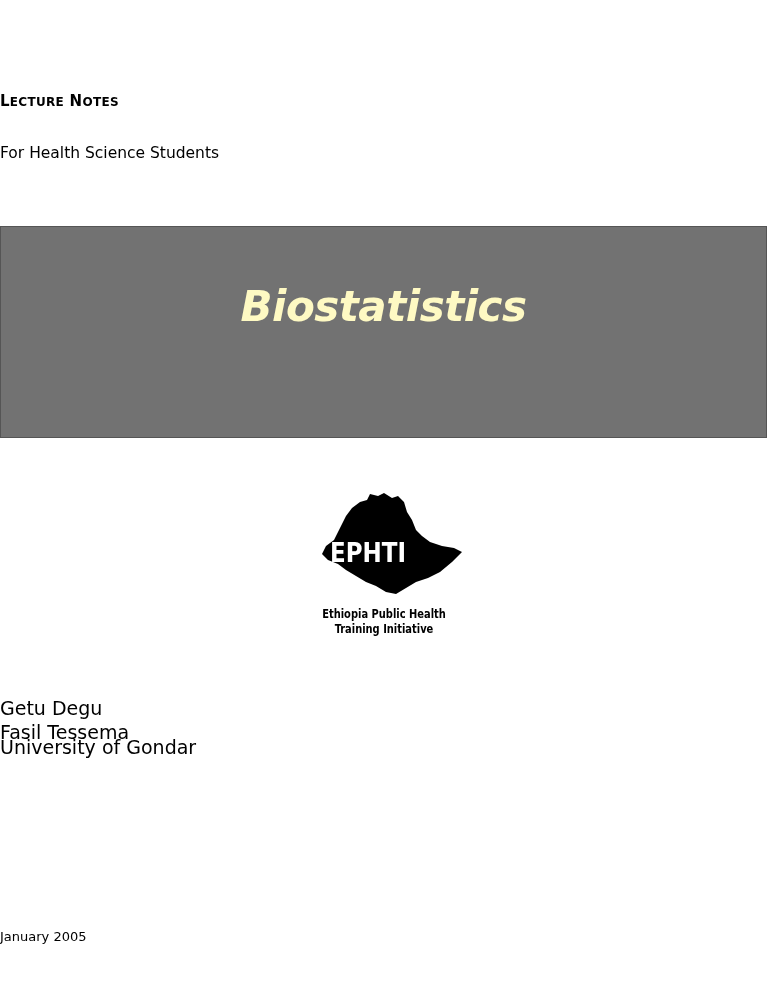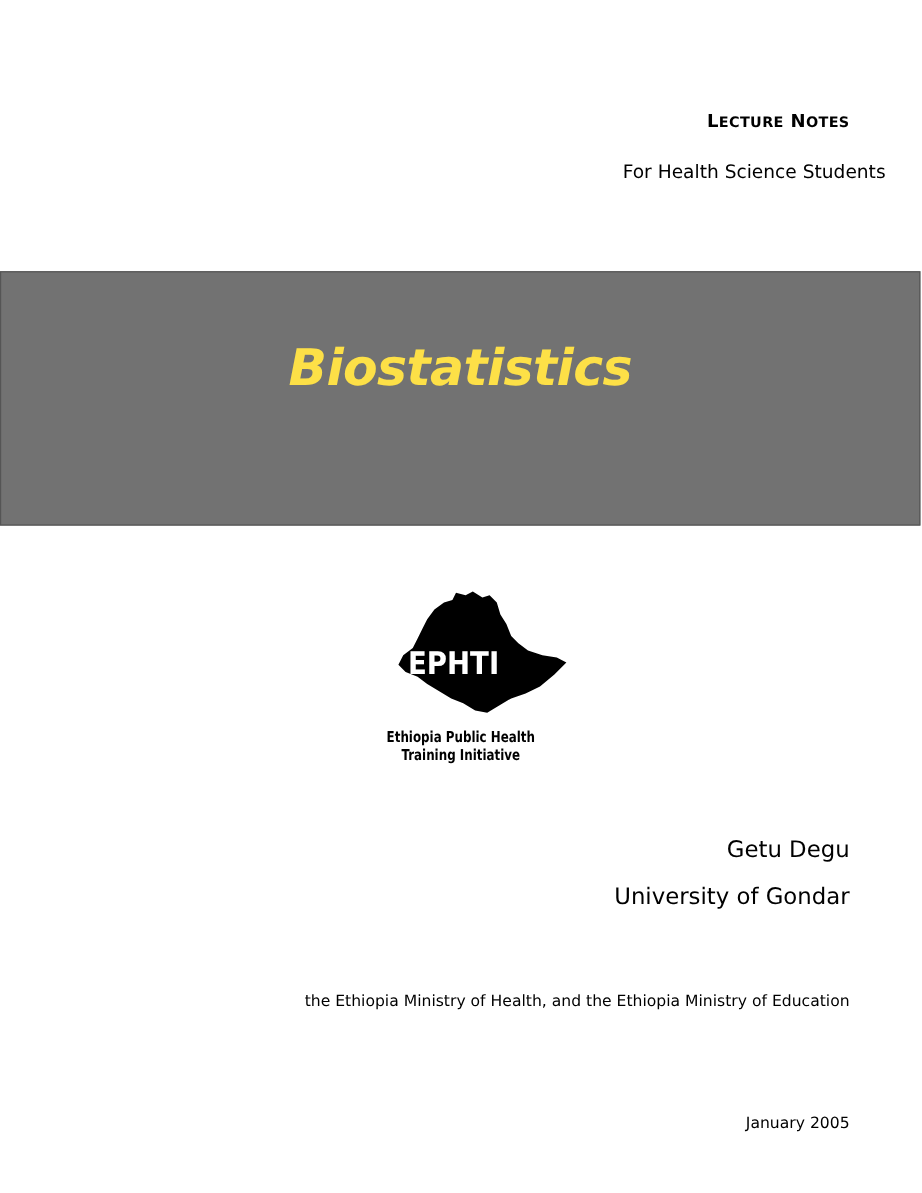--- a/index.html
+++ b/index.html
@@ -1,34 +1,34 @@
 <!DOCTYPE html>
 <html><head>
 <meta charset="utf-8">
 <style>
   html, body { margin: 0; padding: 0; }
   body {
     width: 768px; height: 994px; background: #ffffff; position: relative; overflow: hidden;
     font-family: "DejaVu Sans", sans-serif; color: #000;
   }
-  .abs { position: absolute; left: 0; width: 708px; text-align: right; }
+  .abs { position: absolute; left: 0; width: 708px; text-align: left; }
   .series-title { top: 92px; font-weight: bold; font-size: 15px; letter-spacing: 0.3px; }
   .series-title .cap { font-size: 15px; }
   .series-title .sc { font-size: 12px; }
-  .subtitle { top: 134px; font-size: 15.5px; padding-left: 30px; }
+  .subtitle { top: 144px; font-size: 15.5px; }
   .banner {
     position: absolute; left: 0; top: 226px; width: 767px; height: 212px;
     background: #727272; border: 1px solid #555; box-sizing: border-box;
   }
   .banner-title {
     position: absolute; left: 0; width: 100%; top: 55px; text-align: center;
-    color: #fde047; font-style: italic; font-weight: bold; font-size: 42px;
+    color: #fef9c3; font-style: italic; font-weight: bold; font-size: 42px;
     font-family: "DejaVu Sans", sans-serif; letter-spacing: -0.5px;
   }
-  .logo { position: absolute; left: 322px; top: 490px; width: 160px; height: 150px; }
+  .logo { position: absolute; left: 312px; top: 490px; width: 160px; height: 150px; }
   .logo-text {
     position: absolute; left: 0; width: 768px; text-align: center;
     font-family: "DejaVu Sans Condensed", "DejaVu Sans", sans-serif; font-weight: bold;
     font-size: 12.5px; line-height: 15px; transform: scaleX(0.88);
   }
   .authors { top: 696px; font-size: 19px; line-height: 24px; }
   .institution { top: 736px; font-size: 19px; }
   .collab { top: 826px; font-size: 13px; line-height: 17px; }
   .date { top: 929px; font-size: 13px; }
 </style>
@@ -50,21 +50,21 @@
   <svg width="160" height="110" viewBox="0 0 160 110">
     <path d="M40,18 L48,12 L55,10 L58,4 L66,6 L72,3 L80,8 L86,6 L92,12 L95,22 L100,30 L104,40 L110,46 L118,52 L130,56 L142,58 L150,62 L140,72 L128,82 L116,88 L104,92 L94,98 L84,104 L74,102 L64,96 L54,92 L44,86 L34,80 L26,74 L16,70 L10,64 L14,56 L22,50 L26,42 L30,34 L34,26 Z" fill="#000"></path>
     <text x="56" y="72" text-anchor="middle" fill="#fff" font-family="DejaVu Sans, sans-serif" font-weight="bold" font-size="26" transform="scale(1,1)" textLength="76" lengthAdjust="spacingAndGlyphs">EPHTI</text>
   </svg>
 </div>
 <div class="logo-text" style="top:606px;">Ethiopia Public Health</div>
 <div class="logo-text" style="top:621px;">Training Initiative</div>
 
 <div class="abs authors">
   <div>Getu Degu</div>
+  <div>Fasil Tessema</div>
 </div>
 
 <div class="abs institution">University of Gondar</div>
 
 <div class="abs collab">
-  <div>the Ethiopia Ministry of Health, and the Ethiopia Ministry of Education</div>
 </div>
 
 <div class="abs date">January 2005</div>
 
 </body></html>

